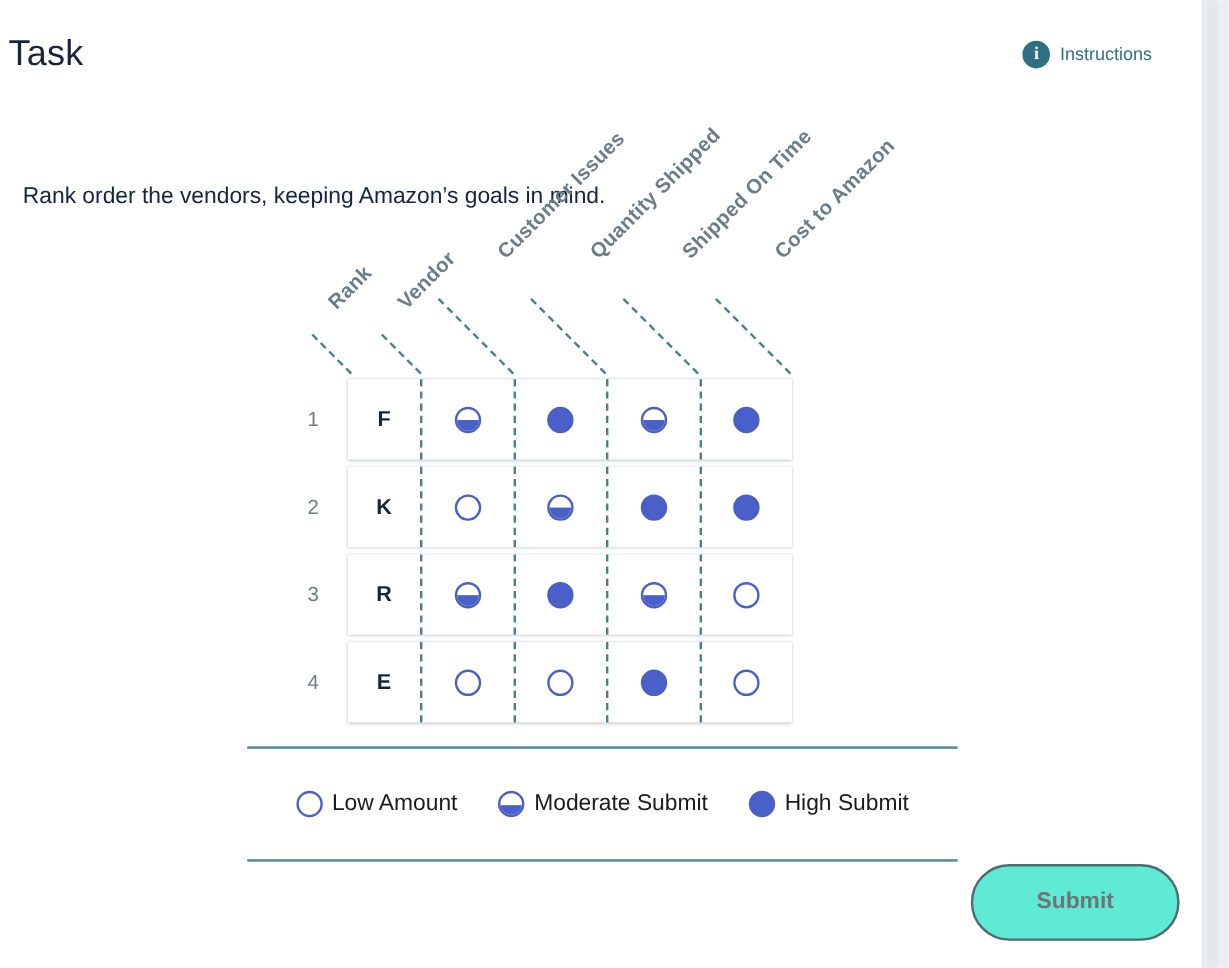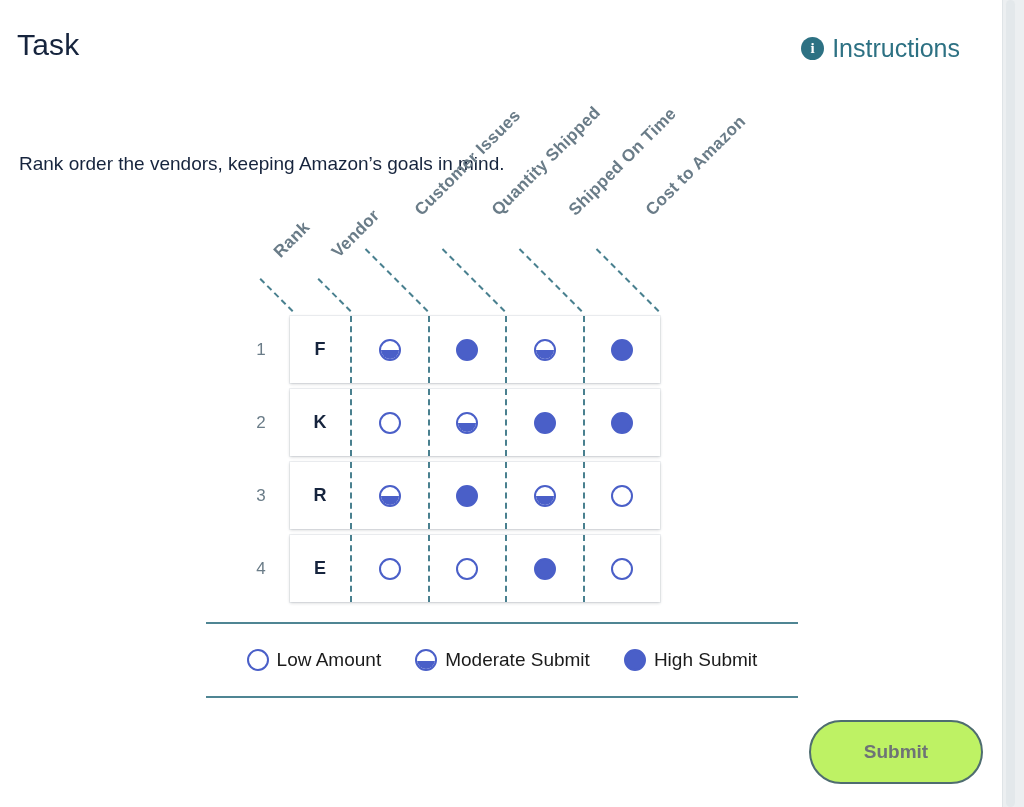--- a/index.html
+++ b/index.html
@@ -30,21 +30,21 @@
     position: absolute;
     top: 0; left: 3px;
     width: 9px; height: 807px;
     background: #e3e8eb;
     border-radius: 5px;
   }
 
   
   .page-title {
     position: absolute;
-    left: 17px; top: 28px;
+    left: 7px; top: 28px;
     font-size: 30px;
     font-weight: 400;
     color: #16243d;
     letter-spacing: .2px;
   }
   .instructions {
     position: absolute;
     right: 64px; top: 34px;
     display: flex;
     align-items: center;
@@ -58,21 +58,21 @@
     color: #ffffff;
     display: flex;
     align-items: center;
     justify-content: center;
     font-size: 15px;
     font-weight: 700;
     font-family: "Liberation Serif", serif;
     line-height: 1;
   }
   .instructions-label {
-    font-size: 25px;
+    font-size: 15px;
     color: #2d7183;
   }
 
   .prompt {
     position: absolute;
     left: 19px; top: 113px;
     font-size: 19px;
     color: #16243d;
     margin-top: 40px;
   }
@@ -177,41 +177,41 @@
     position: absolute;
     left: 206px; top: 622px;
     width: 592px;
   }
   .legend-rule {
     height: 2px;
     background: #4f8593;
     width: 100%;
   }
   .legend-items {
-    height: 72px;
+    height: 92px;
     display: flex;
     align-items: center;
     justify-content: center;
     gap: 34px;
   }
   .legend-item {
     display: flex;
     align-items: center;
     gap: 8px;
     font-size: 19px;
     color: #1b1b1b;
   }
 
   
   .submit-btn {
     position: absolute;
     left: 809px; top: 720px;
     width: 174px; height: 64px;
     border-radius: 34px;
-    background: #bef264;
+    background: #5eead4;
     border: 2px solid #4f6d70;
     color: #6e7376;
     font-size: 19px;
     font-weight: 700;
     cursor: pointer;
     font-family: "Liberation Sans", sans-serif;
   }
 </style>
 </head>
 <body>

